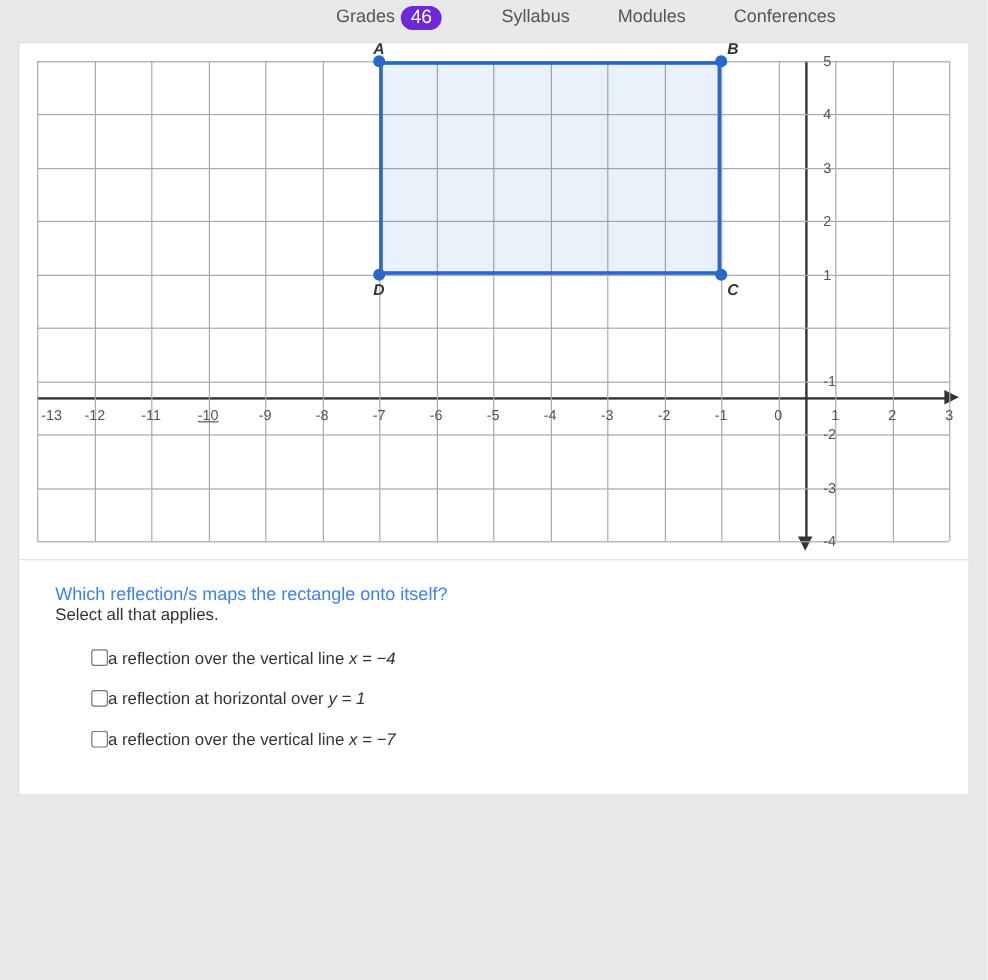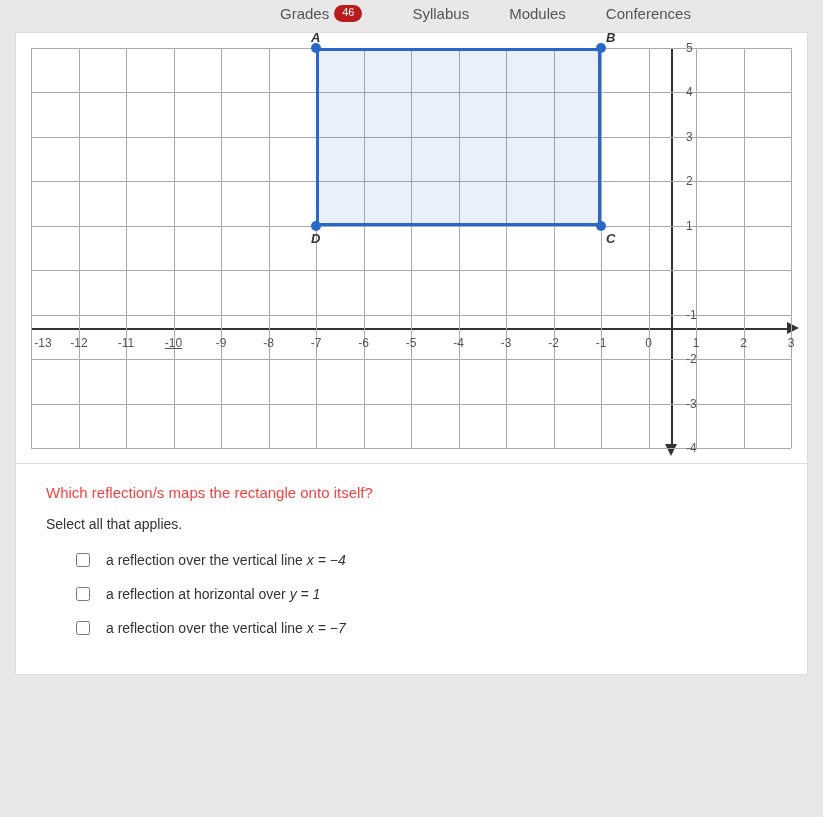--- a/index.html
+++ b/index.html
@@ -1,39 +1,39 @@
 <!DOCTYPE html>
 <html><head>
 <meta charset="utf-8">
 <style>
 *{box-sizing:border-box;margin:0;padding:0}
 body{font-family:Arial,sans-serif;background:#e8e8e8;width:823px;height:817px;overflow:hidden;color:#333}
 .header{display:flex;gap:40px;padding:5px 0 10px 280px;font-size:15px;color:#555}
-.header .badge{background:#b91c1c;color:#fff;border-radius:10px;padding:1px 8px;font-size:11px;margin-left:-35px;margin-right:10px}
+.header .badge{background:#6d28d9;color:#fff;border-radius:10px;padding:1px 8px;font-size:16px;margin-left:-35px;margin-right:10px}
 .graph-container{background:#fff;margin:0 15px;padding:15px;border:1px solid #ddd}
 .graph{position:relative;width:760px;height:400px}
 .grid-line{position:absolute;background:#aaa}
 .grid-line.v{width:1px;height:100%}
 .grid-line.h{height:1px;width:100%}
 .axis{position:absolute;background:#333}
 .axis.x{height:2px;width:100%;top:280px}
 .axis.y{width:2px;height:100%;left:640px}
 .tick-label{position:absolute;font-size:12px;color:#555;transform:translate(-50%,0)}
 .tick-x{top:288px}
 .tick-y{left:655px;transform:translate(0,-50%)}
 .rect{position:absolute;border:3px solid #2968c8;background:rgba(41,104,200,0.1)}
 .vertex{position:absolute;width:10px;height:10px;background:#2968c8;border-radius:50%;transform:translate(-50%,-50%)}
 .vertex-label{position:absolute;font-size:13px;font-style:italic;color:#333;font-weight:bold}
 .arrow{position:absolute;width:0;height:0}
 .arrow.right{left:756px;top:274px;border-left:12px solid #333;border-top:6px solid transparent;border-bottom:6px solid transparent}
 .arrow.down{left:634px;top:396px;border-top:12px solid #333;border-left:6px solid transparent;border-right:6px solid transparent}
 .question-block{background:#fff;margin:0 15px;padding:20px 30px;border:1px solid #ddd;border-top:none}
-.question-text{font-size:15px;color:#ef4444;margin-bottom:15px}
+.question-text{font-size:15px;color:#3b82f6;}
 .subtext{font-size:14px;color:#333;margin-bottom:20px}
-.option{display:flex;align-items:center;gap:16px;margin:18px 0 18px 30px;font-size:14px}
+.option{display:flex;align-items:center;gap:0;margin:18px 0 18px 30px;font-size:14px}
 .option input{width:14px;height:14px}
 .math{font-style:italic}
 </style>
 </head>
 <body>
 
 <div class="header">
   <span>Grades</span>
   <span class="badge">46</span>
   <span>Syllabus</span>

